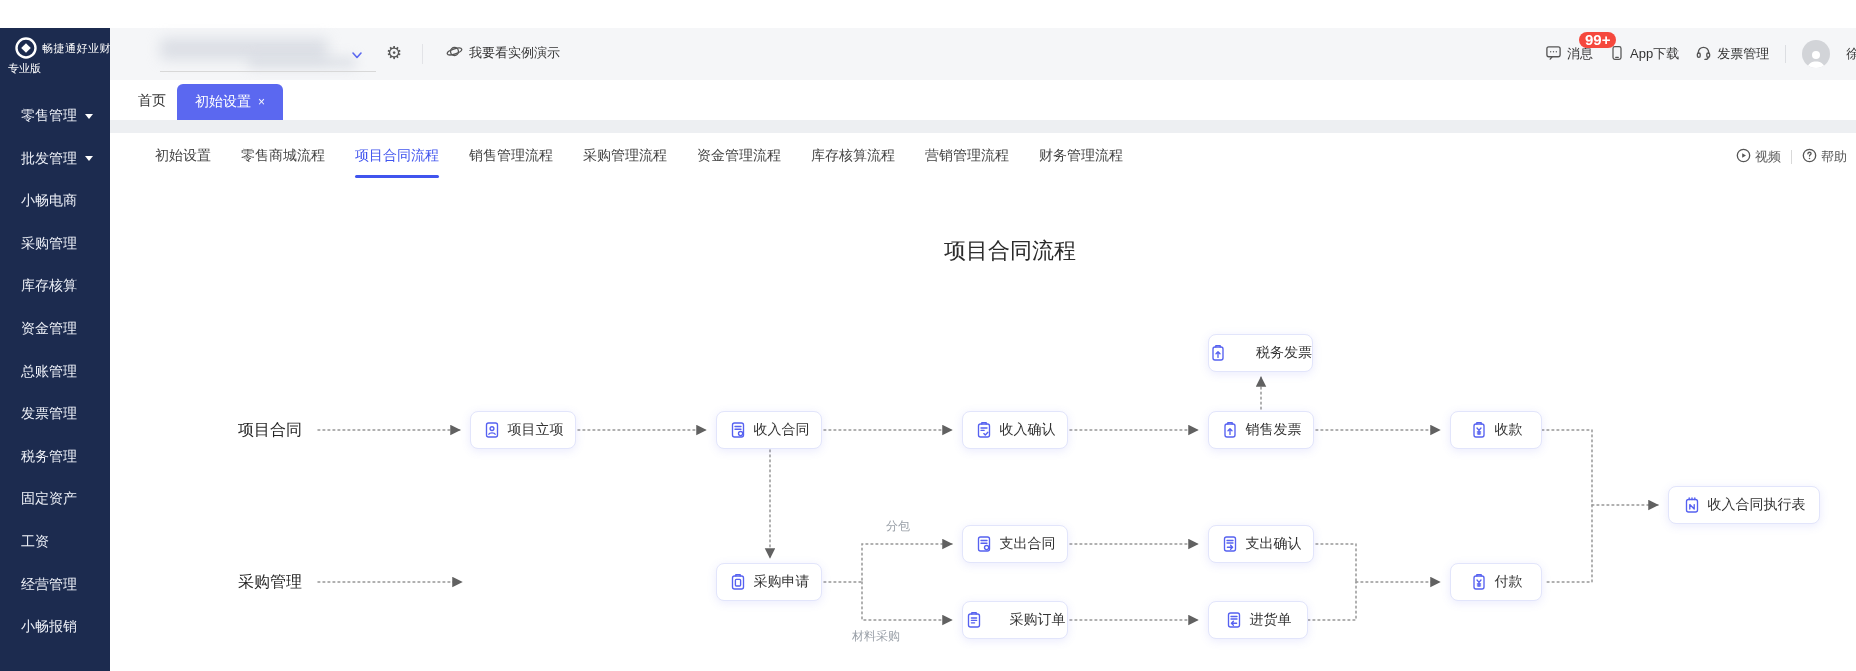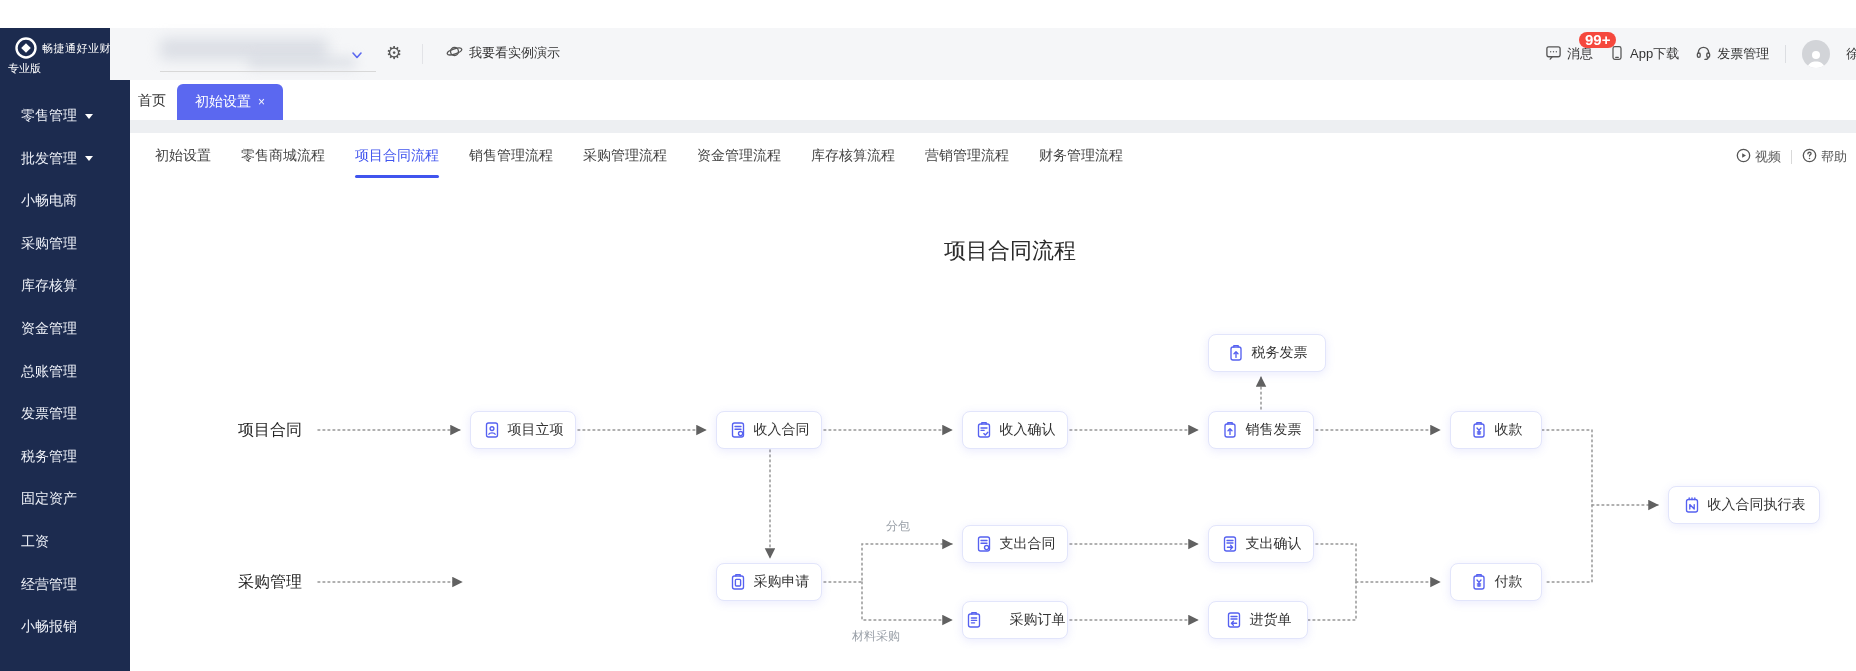--- a/index.html
+++ b/index.html
@@ -24,21 +24,21 @@
     padding:1px 6px;border-radius:9px;font-weight:bold;}
   .tb-div{width:1px;height:18px;background:#dcdee2;}
   .avatar{width:28px;height:28px;border-radius:50%;background:#d2d4d8;overflow:hidden;display:flex;align-items:flex-end;justify-content:center;}
   
   .tabstrip{position:absolute;left:110px;top:80px;width:1746px;height:40px;background:#fff;z-index:2;}
   .tab-home{position:absolute;left:22px;top:0;height:40px;line-height:40px;font-size:14px;color:#333;padding:0 6px;}
   .tab-active{position:absolute;left:67px;top:4px;width:106px;height:36px;background:#5b68f0;border-radius:6px 6px 0 0;
     display:flex;align-items:center;justify-content:center;gap:7px;color:#fff;font-size:14px;}
   .tab-close{font-size:12px;color:rgba(255,255,255,.95);}
   
-  .sidebar{position:absolute;left:0;top:80px;width:110px;height:591px;background:#1c2b4f;z-index:3;padding-left:20px;}
+  .sidebar{position:absolute;left:0;top:80px;width:110px;height:591px;background:#1c2b4f;z-index:3;}
   .side-item{position:absolute;left:0;width:110px;height:26px;line-height:26px;padding-left:21px;box-sizing:border-box;
     font-size:14px;color:#eef1f8;white-space:nowrap;cursor:pointer;}
   .caret{display:inline-block;width:0;height:0;border-left:4px solid transparent;border-right:4px solid transparent;
     border-top:5px solid #fff;margin-left:8px;vertical-align:middle;}
   
   .content-bg{position:absolute;left:110px;top:120px;width:1746px;height:551px;background:#edeff2;}
   .card{position:absolute;left:110px;top:133px;width:1746px;height:538px;background:#fff;}
   .subtabs{position:absolute;left:110px;top:133px;width:1746px;height:45px;display:flex;align-items:center;
     padding-left:45px;box-sizing:border-box;gap:30px;background:#fff;}
   .subtab{font-size:14px;color:#444;height:45px;line-height:45px;position:relative;cursor:pointer;white-space:nowrap;}
@@ -272,21 +272,21 @@
       <div class="flow-node" style="left: 1450px; top: 411px; width: 92px;">
         <span style="display: flex;">
           <svg width="18" height="18" viewBox="0 0 18 18" style="stroke:#5661f0;fill:none;stroke-width:1.35;stroke-linecap:round;stroke-linejoin:round">
             <rect x="4" y="3" width="10" height="13" rx="2"></rect>
             <path d="M6.8 3V1.6h4.4V3"></path>
             <path d="M7 7l2 2.4L11 7M9 9.4v4M7.4 11h3.2M7.4 12.8h3.2"></path>
           </svg>
         </span>
         <span>收款</span>
       </div>
-      <div class="flow-node" style="left: 1208px; top: 334px; width: 118px;">
+      <div class="flow-node" style="left: 1208px; top: 334px; width: 105px; justify-content: space-between;">
         <span style="display: flex;">
           <svg width="18" height="18" viewBox="0 0 18 18" style="stroke:#5661f0;fill:none;stroke-width:1.35;stroke-linecap:round;stroke-linejoin:round">
             <rect x="4" y="3" width="10" height="13" rx="2"></rect>
             <path d="M6.8 3V1.6h4.4V3"></path>
             <path d="M9 13.4V7.8M9 7.8l-2 2M9 7.8l2 2"></path>
           </svg>
         </span>
         <span>税务发票</span>
       </div>
       <div class="flow-node" style="left: 716px; top: 563px; width: 106px;">

